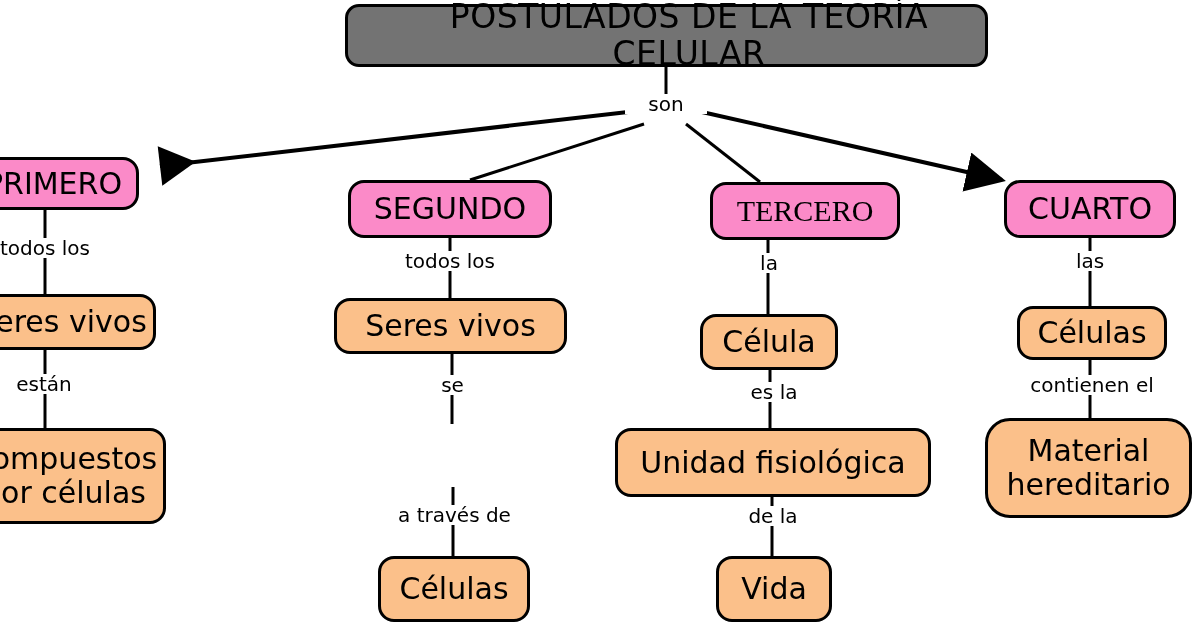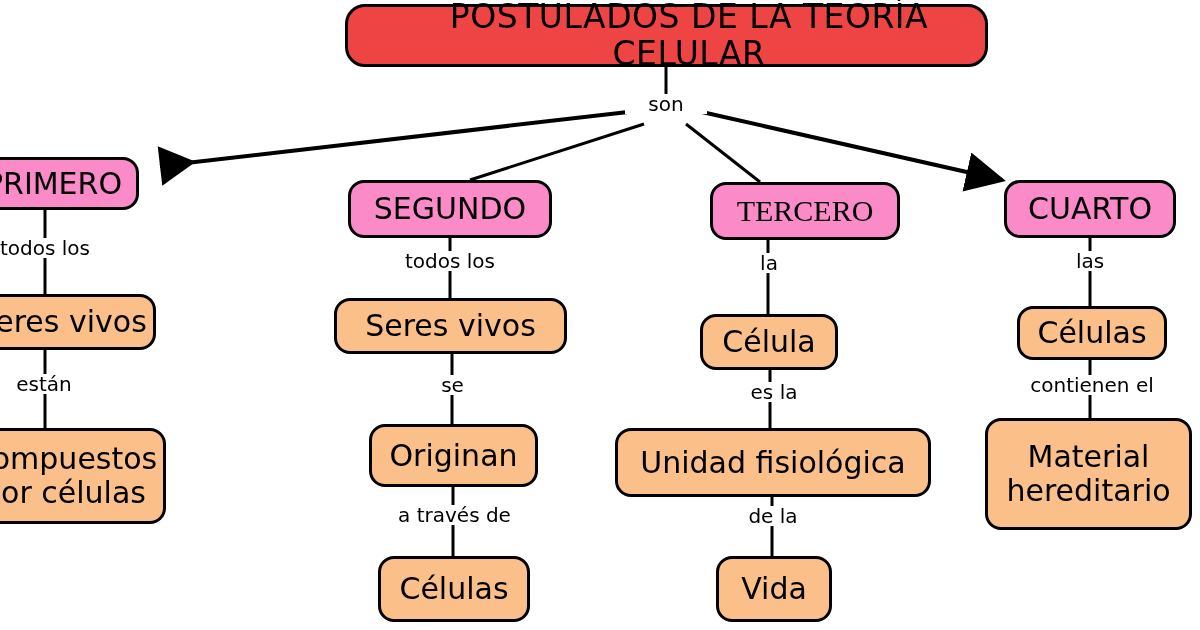--- a/index.html
+++ b/index.html
@@ -30,22 +30,22 @@
     border-radius: 16px;
     display: flex;
     align-items: center;
     justify-content: center;
     text-align: center;
     color: #000000;
     line-height: 1.12;
     z-index: 2;
   }
   .node-root {
-    background: #ef4444;
-    border-radius: 20px;
+    background: #737373;
+    border-radius: 14px;
     font-size: 33px;
     letter-spacing: 0.5px;
     padding-left: 45px;
   }
   .node-level {
     background: #FB8AC8;
     font-size: 30px;
   }
   .node-term {
     background: #FBC08A;
@@ -117,21 +117,20 @@
   <div class="node node-term" style="left:-38px; top:428px; width:204px; height:96px; padding:0 10px;">Compuestos por células</div>
 
   <div class="node node-level" style="left:348px; top:180px; width:204px; height:58px;">SEGUNDO</div>
 
   <div class="link-label" style="left:375px; top:251px; width:150px;">todos los</div>
 
   <div class="node node-term" style="left:334px; top:298px; width:233px; height:56px;">Seres vivos</div>
 
   <div class="link-label" style="left:415px; top:375px; width:75px;">se</div>
 
-  <div class="node node-term" style="left:369px; top:424px; width:169px; height:63px;">Originan</div>
 
   <div class="link-label" style="left:362px; top:505px; width:185px;">a través de</div>
 
   <div class="node node-term" style="left:378px; top:556px; width:152px; height:66px;">Células</div>
 
   <div class="node node-level" style="left:710px; top:182px; width:190px; height:58px;font-family:Liberation Serif, serif;">TERCERO</div>
 
   <div class="link-label" style="left:738px; top:253px; width:62px;">la</div>
 
   <div class="node node-term" style="left:700px; top:314px; width:138px; height:56px;">Célula</div>
@@ -145,15 +144,15 @@
   <div class="node node-level" style="left:1004px; top:180px; width:172px; height:58px;">CUARTO</div>
 
   <div class="node node-term" style="left:716px; top:556px; width:116px; height:66px;">Vida</div>
 
   <div class="link-label" style="left:1052px; top:251px; width:76px;">las</div>
 
   <div class="node node-term" style="left:1017px; top:306px; width:150px; height:54px;">Células</div>
 
   <div class="link-label" style="left:997px; top:375px; width:190px;">contienen el</div>
 
-  <div class="node node-term" style="left:985px; top:418px; width:207px; height:112px; padding:0 0;">Material hereditario</div>
+  <div class="node node-term" style="left:985px; top:418px; width:207px; height:100px; padding:0 0;border-radius:25px;">Material hereditario</div>
 
 </div>
 
 </body></html>

